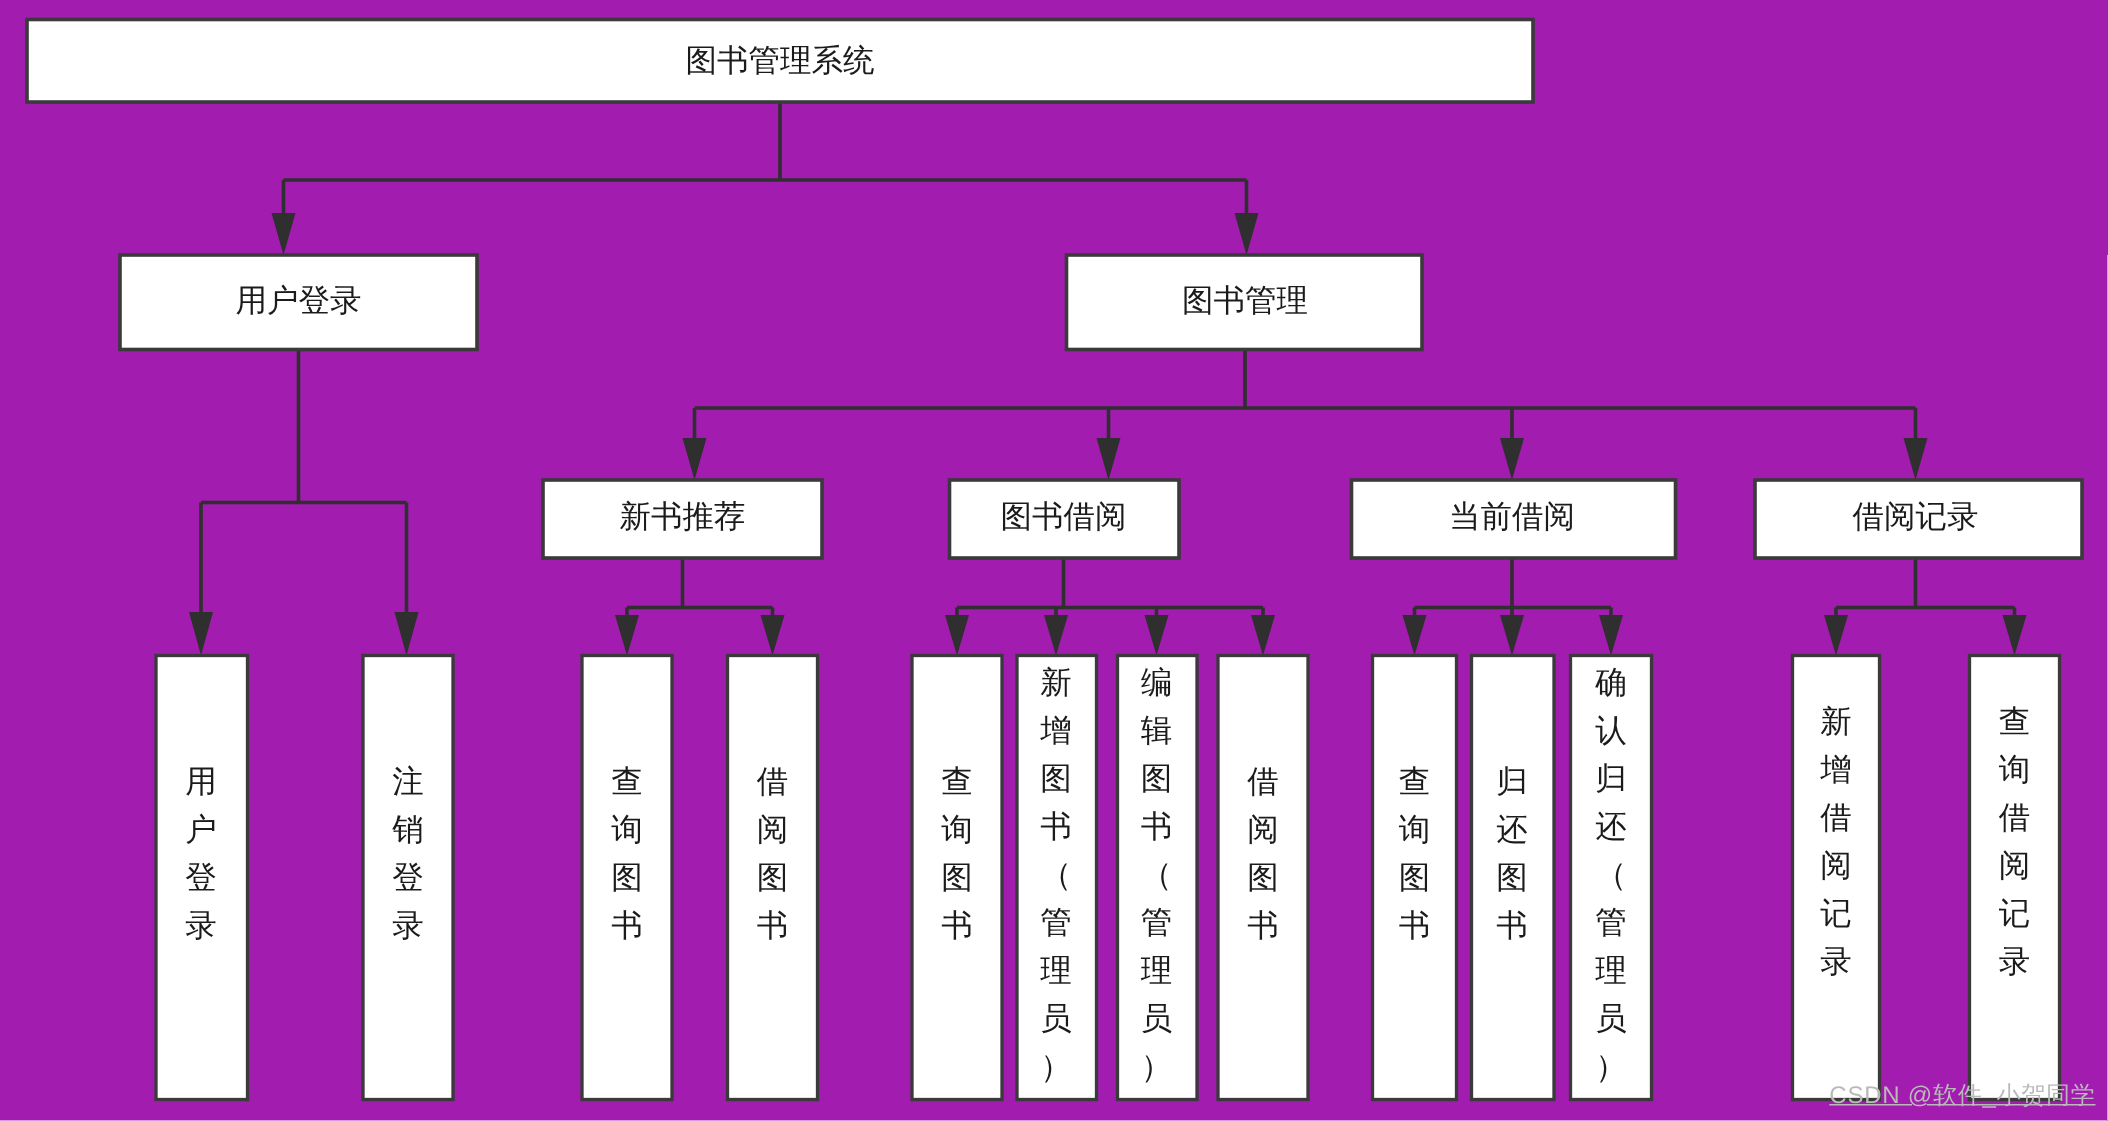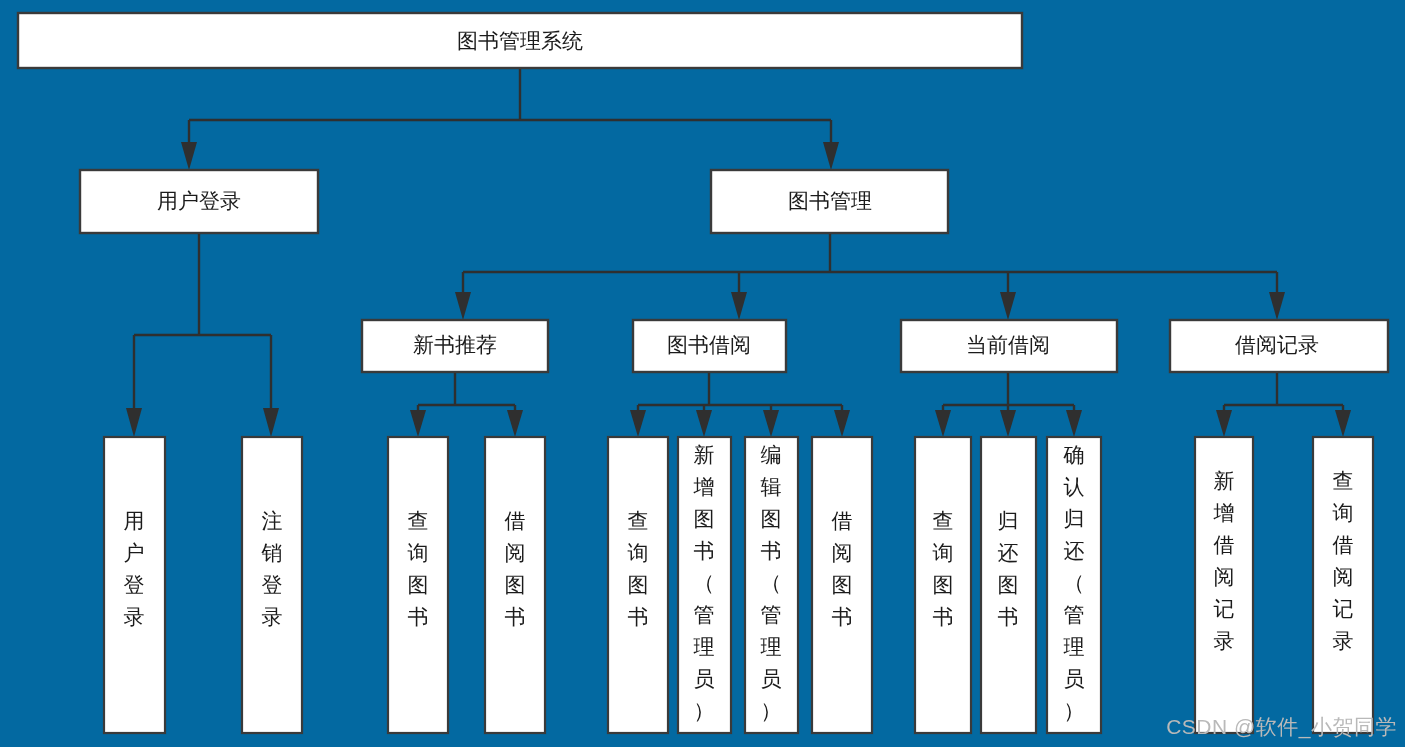--- a/index.html
+++ b/index.html
@@ -7,21 +7,21 @@
     padding: 0;
     background: #ffffff;
   }
   body {
     font-family: "Liberation Sans", "DejaVu Sans", sans-serif;
   }
   #canvas {
     position: relative;
     width: 1405px;
     height: 747px;
-    background: #0369a1;
+    background: #a21caf;
     overflow: hidden;
   }
   svg#diagram {
     position: absolute;
     left: 0;
     top: 0;
     width: 1405px;
     height: 747px;
   }
   .node-box {
@@ -55,25 +55,26 @@
     font-family: "Liberation Sans", "DejaVu Sans", sans-serif;
     font-size: 21px;
     fill: #1b1b1b;
     text-anchor: middle;
   }
   .watermark {
     position: absolute;
     right: 8px;
     bottom: 6px;
     font-family: "Liberation Sans", "DejaVu Sans", sans-serif;
-    font-size: 21px;
+    font-size: 16px;
     color: #b9b9b9;
     letter-spacing: 0.5px;
     white-space: nowrap;
     user-select: none;
+    text-decoration: underline;
   }
 </style>
 </head>
 <body>
 
 <div id="canvas">
 
   <svg id="diagram" viewBox="0 0 1405 747">
 
     <g>

